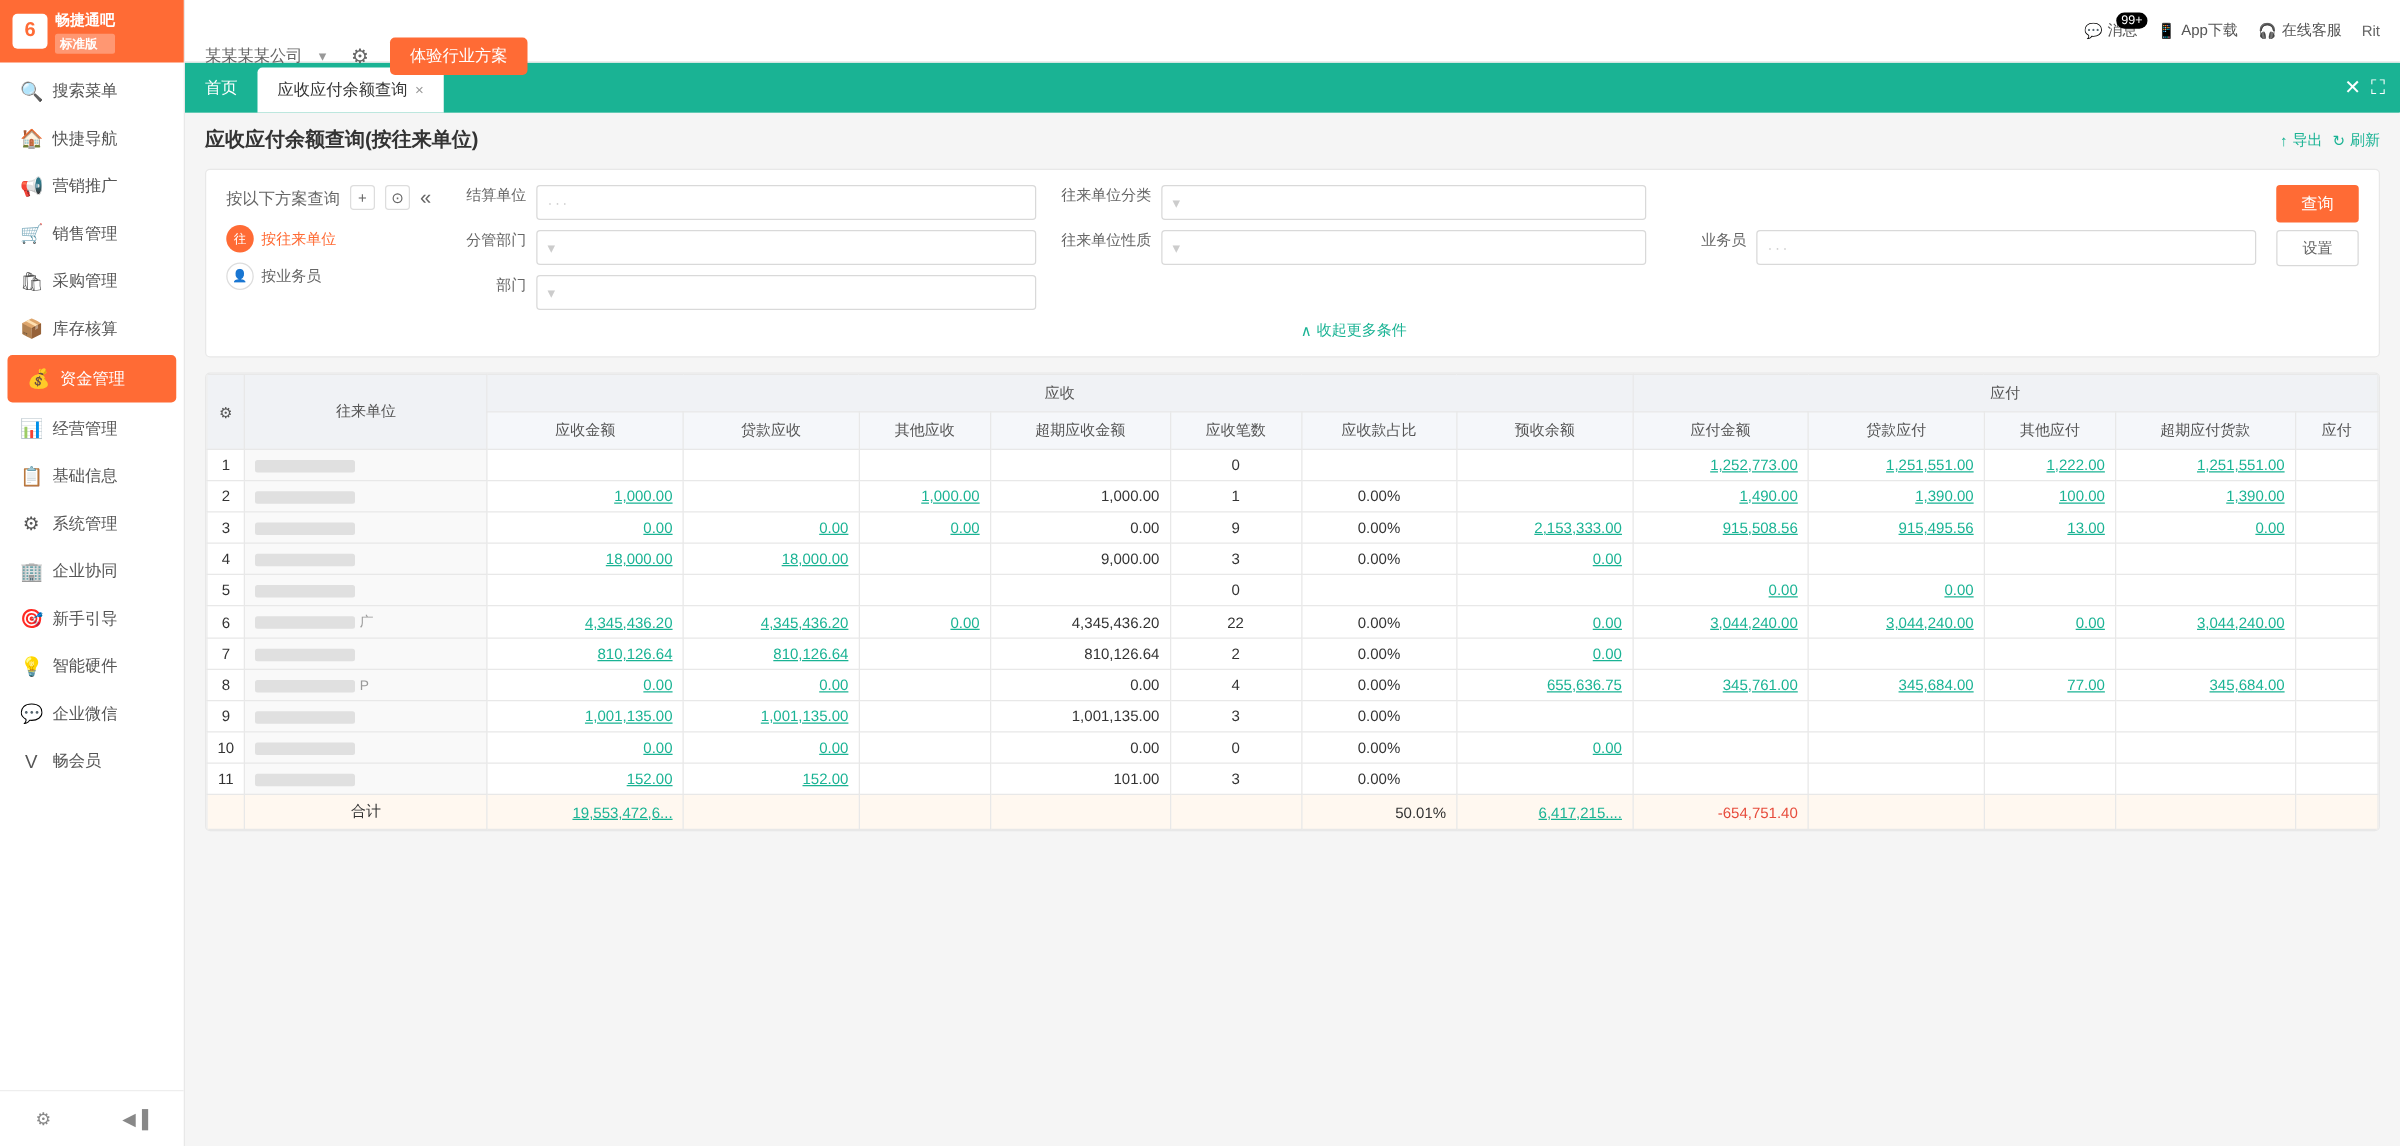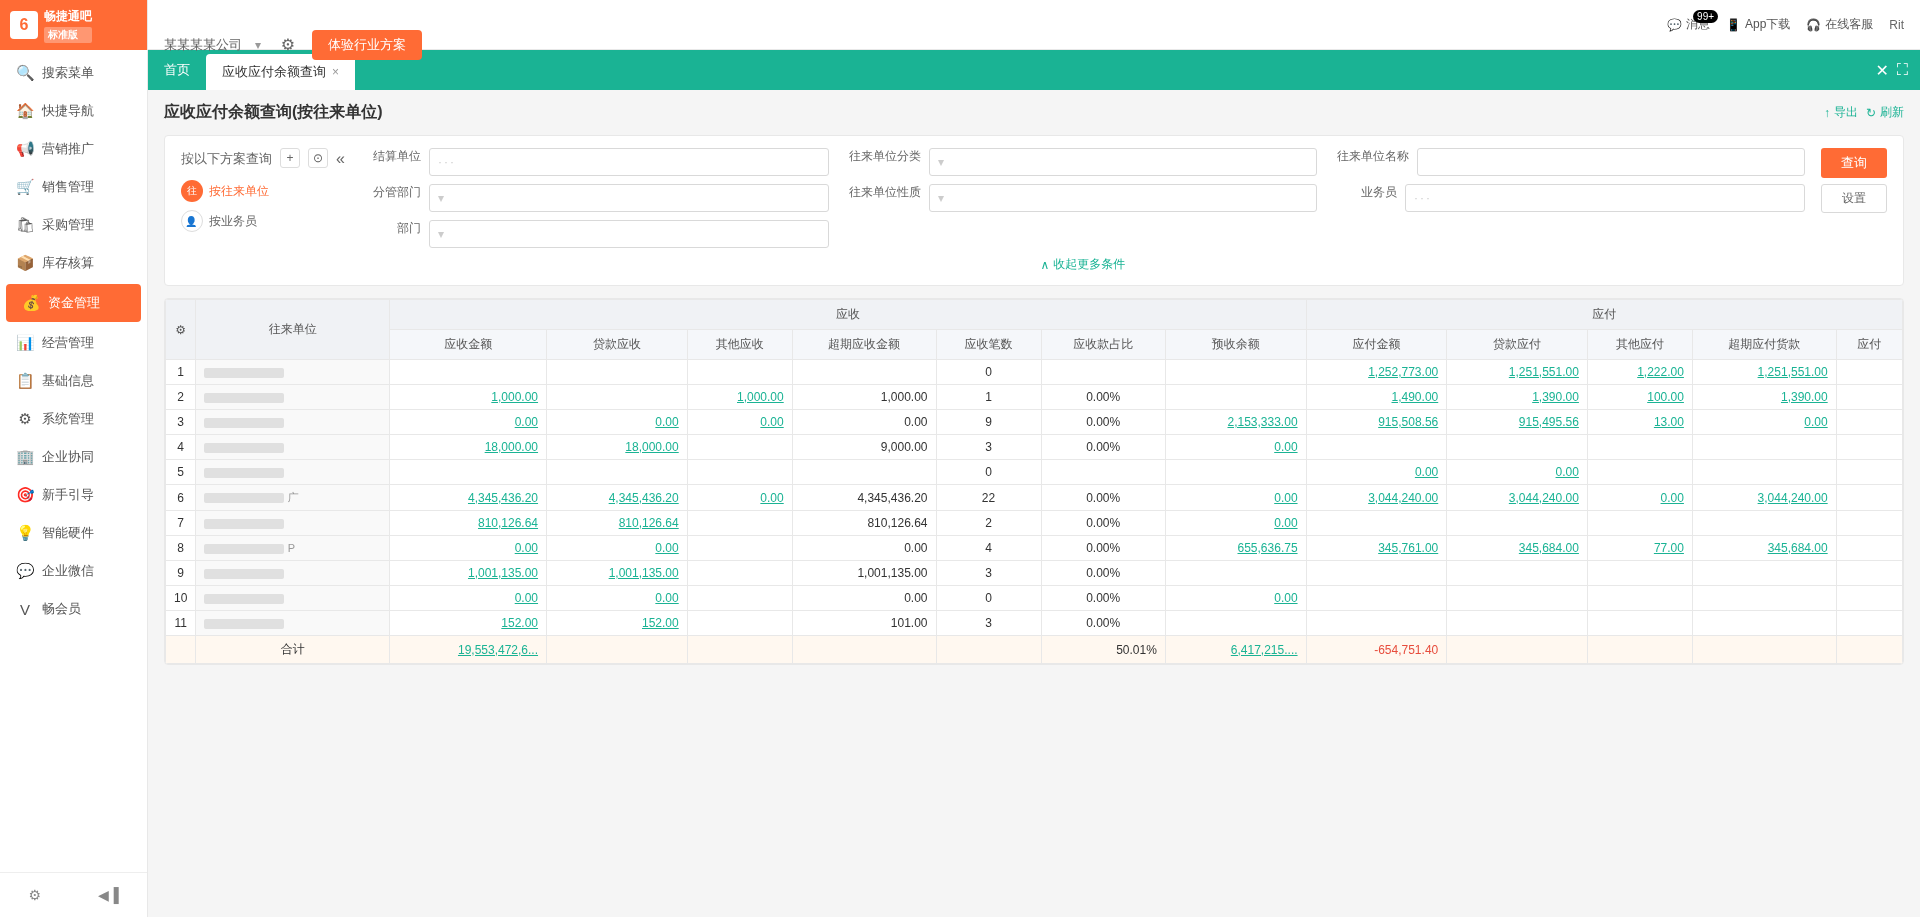--- a/index.html
+++ b/index.html
@@ -293,24 +293,20 @@
               <span class="search-field-label">结算单位</span>
               <div class="search-field-input">
                 <span class="dots">···</span>
               </div>
             </div>
             <div class="search-field">
               <span class="search-field-label">往来单位分类</span>
               <div class="search-field-input">
                 <span style="color:#ccc;">▾</span>
               </div>
-            </div>
-            <div class="search-field">
-              <span class="search-field-label">往来单位名称</span>
-              <div class="search-field-input"></div>
             </div>
           </div>
 
           <div style="display:grid; grid-template-columns:1fr 1fr 1fr; gap:10px 20px; margin-bottom:8px;">
             <div class="search-field">
               <span class="search-field-label">分管部门</span>
               <div class="search-field-input">
                 <span style="color:#ccc;">▾</span>
               </div>
             </div>

